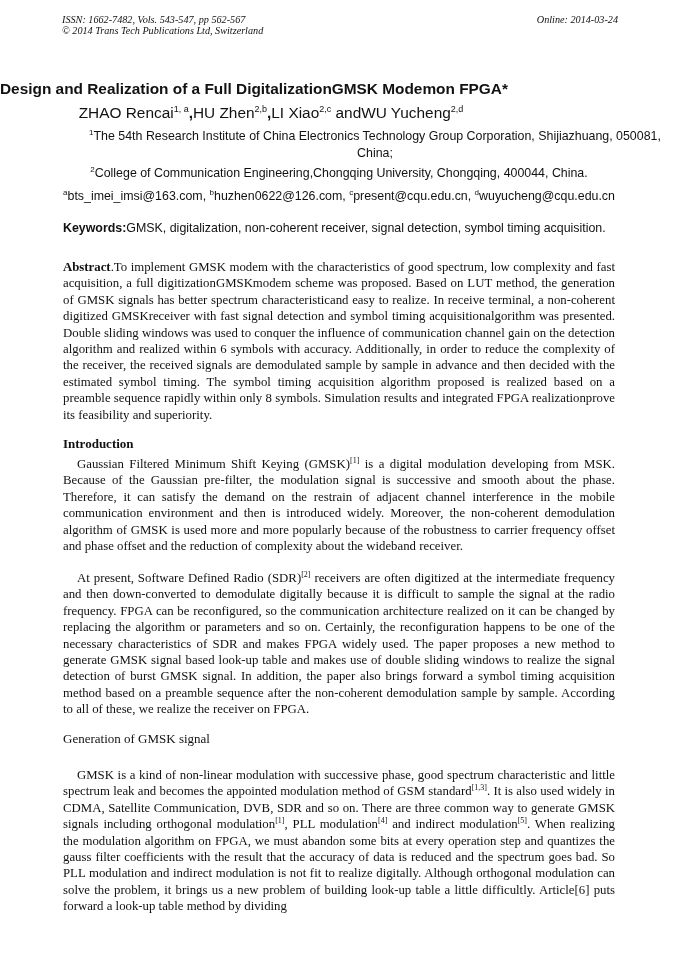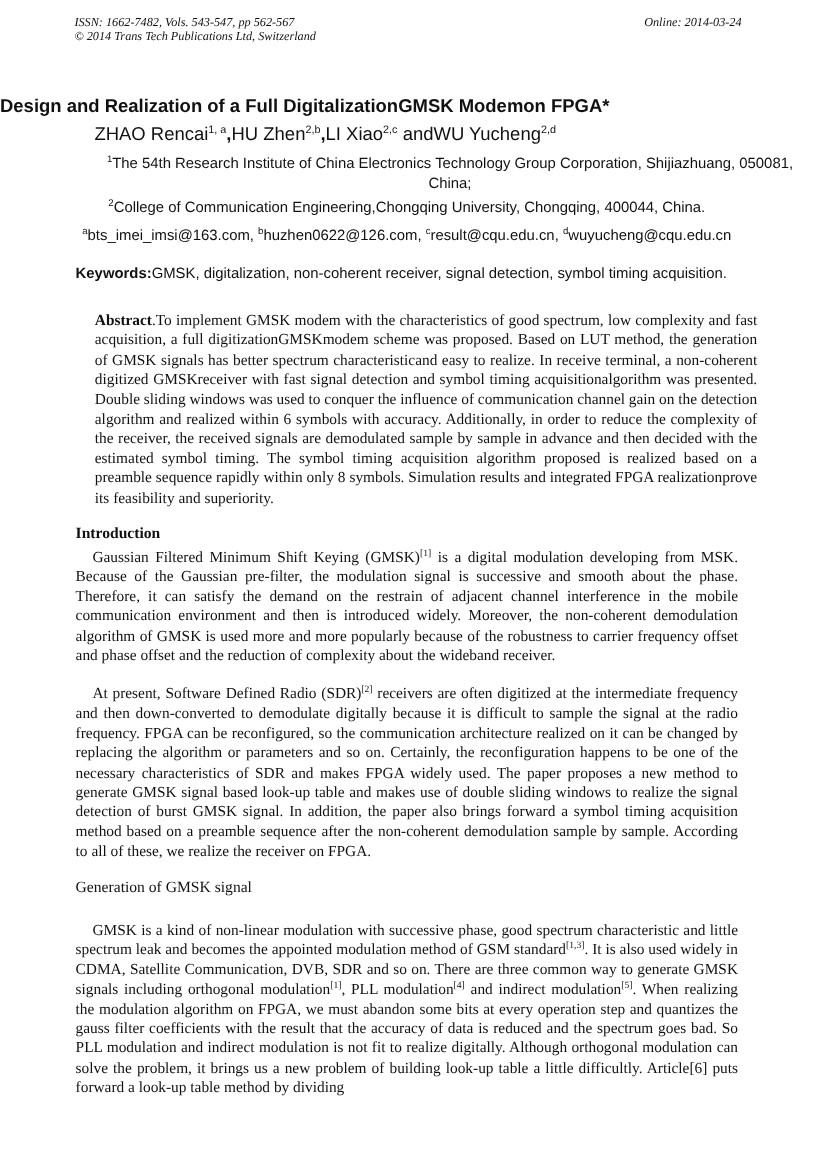--- a/index.html
+++ b/index.html
@@ -22,21 +22,21 @@
   .affil2 { top: 165px; }
   .emails { position: absolute; left: 40px; width: 598px; text-align: center; font-size: 12.4px; top: 189px; }
   .emails sup { font-size: 8px; vertical-align: 5px; line-height: 0; }
 
   .keywords { position: absolute; left: 63px; width: 560px; top: 221px; font-size: 12.4px; white-space: nowrap; }
   .keywords b { font-weight: bold; }
 
   .para { position: absolute; left: 63px; width: 552px; font-size: 12.8px; line-height: 16.4px; text-align: justify; }
   .para .indent { display: inline-block; width: 14px; }
   .para sup { font-size: 8px; vertical-align: 5px; line-height: 0; }
-  .abstract { top: 259px; margin-left: 16px; }
+  .abstract { top: 259px; }
   .h-intro { position: absolute; left: 63px; top: 436px; font-size: 13px; font-weight: bold; }
   .intro1 { top: 456px; }
   .intro2 { top: 570px; }
   .h-gen { position: absolute; left: 63px; top: 731px; font-size: 13px; font-weight: normal; }
   .gen1 { top: 767px; }
 </style>
 </head>
 <body>
 
 <div class="header serif">
@@ -51,21 +51,21 @@
 
 <div class="authors sans">
   <span>ZHAO Rencai</span><sup>1, a</sup><span class="sep">,</span><span>HU Zhen</span><sup>2,b</sup><span class="sep">,</span><span>LI Xiao</span><sup>2,c</sup><span> and</span><span>WU Yucheng</span><sup>2,d</sup>
 </div>
 
 <div class="affil affil1 sans"><sup>1</sup><span>The 54th Research Institute of China Electronics Technology Group Corporation, Shijiazhuang, 050081, China;</span></div>
 
 <div class="affil affil2 sans"><sup>2</sup><span>College of Communication Engineering,Chongqing University, Chongqing, 400044, China.</span></div>
 
 <div class="emails sans">
-  <sup>a</sup><span>bts_imei_imsi@163.com, </span><sup>b</sup><span>huzhen0622@126.com, </span><sup>c</sup><span>result@cqu.edu.cn, </span><sup>d</sup><span>wuyucheng@cqu.edu.cn</span>
+  <sup>a</sup><span>bts_imei_imsi@163.com, </span><sup>b</sup><span>huzhen0622@126.com, </span><sup>c</sup><span>present@cqu.edu.cn, </span><sup>d</sup><span>wuyucheng@cqu.edu.cn</span>
 </div>
 
 <div class="keywords sans"><b>Keywords:</b><span>GMSK, digitalization, non-coherent receiver, signal detection, symbol timing acquisition.</span></div>
 
 <div class="para abstract serif"><b>Abstract</b><span>.To implement GMSK modem with the characteristics of good spectrum, low complexity and fast acquisition, a full digitizationGMSKmodem scheme was proposed. Based on LUT method, the generation of GMSK signals has better spectrum characteristicand easy to realize. In receive terminal, a non-coherent digitized GMSKreceiver with fast signal detection and symbol timing acquisitionalgorithm was presented. Double sliding windows was used to conquer the influence of communication channel gain on the detection algorithm and realized within 6 symbols with accuracy. Additionally, in order to reduce the complexity of the receiver, the received signals are demodulated sample by sample in advance and then decided with the estimated symbol timing. The symbol timing acquisition algorithm proposed is realized based on a preamble sequence rapidly within only 8 symbols. Simulation results and integrated FPGA realizationprove its feasibility and superiority.</span></div>
 
 <div class="h-intro serif">Introduction</div>
 
 <div class="para intro1 serif"><span class="indent"></span><span>Gaussian Filtered Minimum Shift Keying (GMSK)</span><sup>[1]</sup><span> is a digital modulation developing from MSK. Because of the Gaussian pre-filter, the modulation signal is successive and smooth about the phase. Therefore, it can satisfy the demand on the restrain of adjacent channel interference in the mobile communication environment and then is introduced widely. Moreover, the non-coherent demodulation algorithm of GMSK is used more and more popularly because of the robustness to carrier frequency offset and phase offset and the reduction of complexity about the wideband receiver.</span></div>
 

